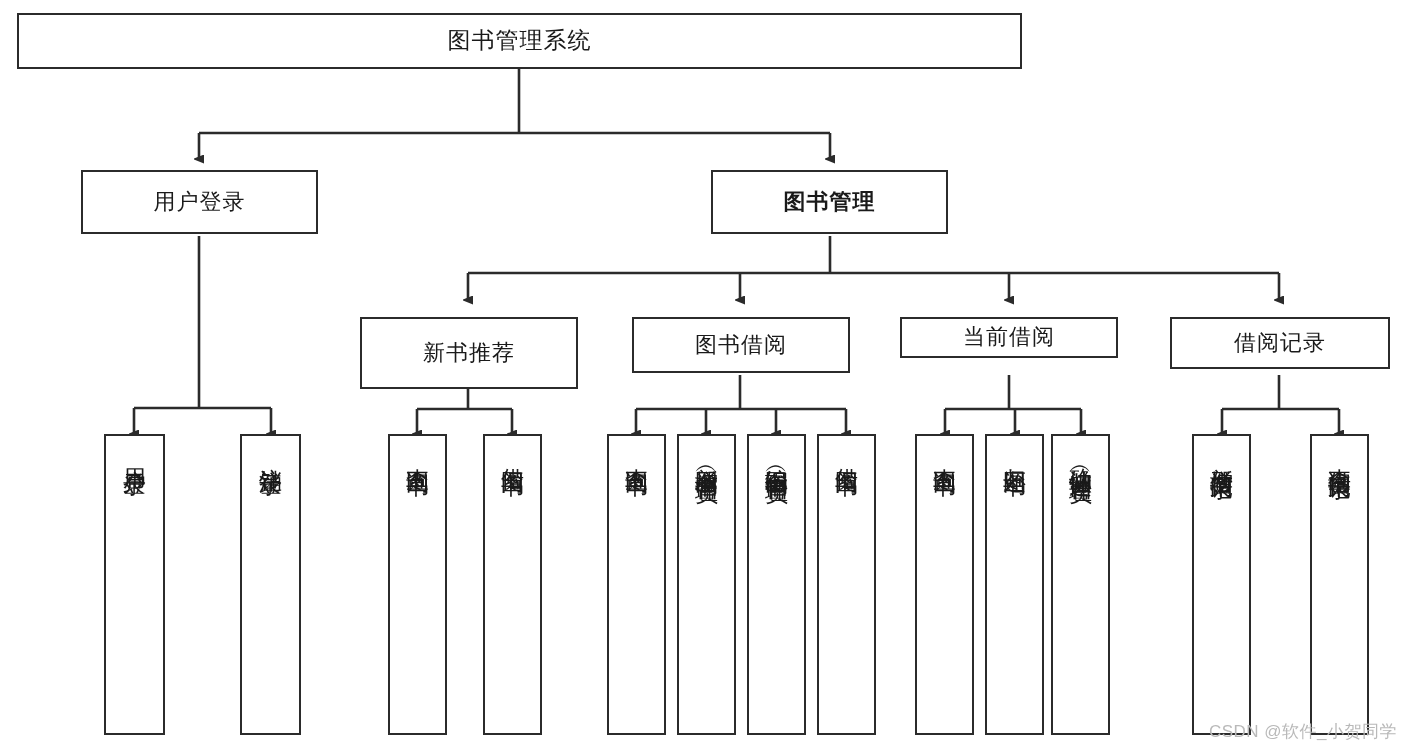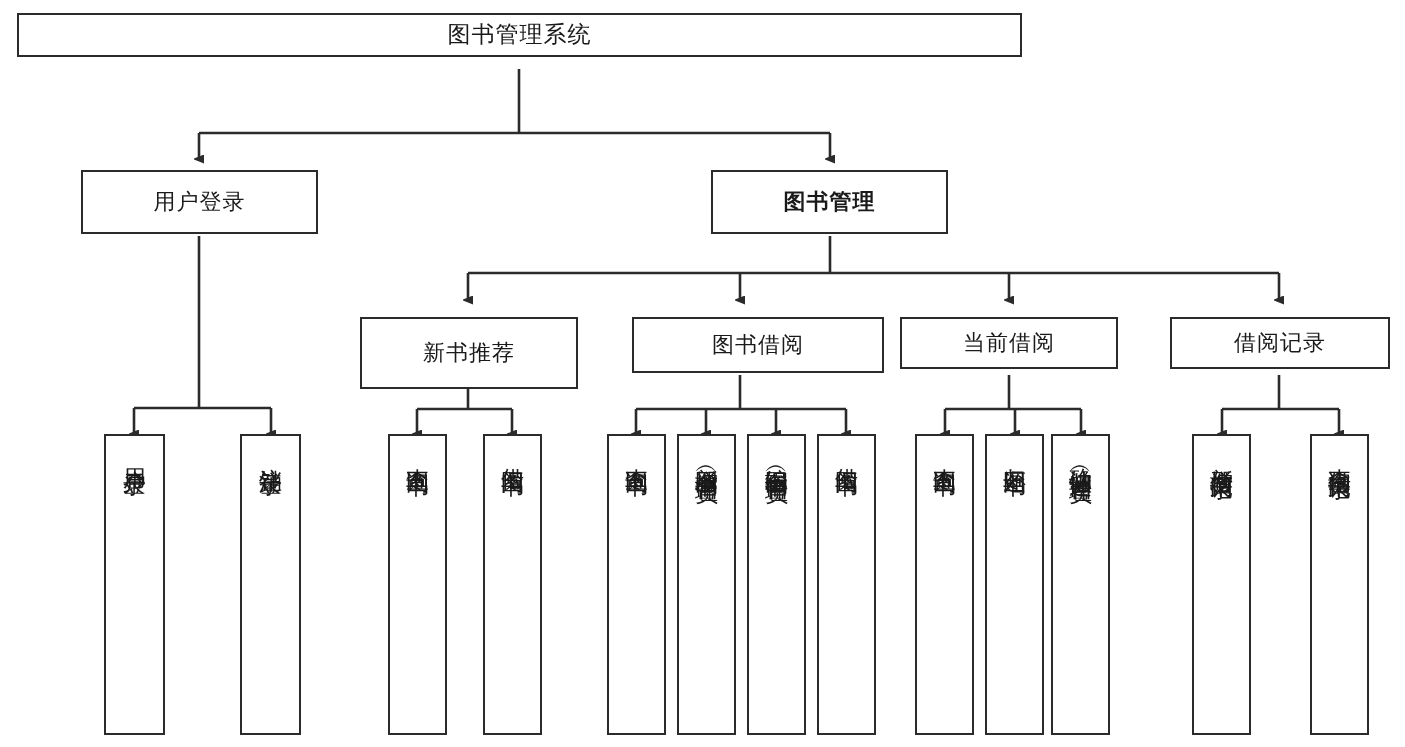--- a/index.html
+++ b/index.html
@@ -114,38 +114,38 @@
       <path d="M1015,409 L1015,434" marker-end="url(#arrow)"></path>
       <path d="M1081,409 L1081,434" marker-end="url(#arrow)"></path>
 
       <path d="M1279,375 L1279,409"></path>
       <path d="M1222,409 L1339,409"></path>
       <path d="M1222,409 L1222,434" marker-end="url(#arrow)"></path>
       <path d="M1339,409 L1339,434" marker-end="url(#arrow)"></path>
     </g>
   </svg>
 
-  <div class="node horiz root" style="left:17px; top:13px; width:1005px; height:44px;">
+  <div class="node horiz root" style="left:17px; top:13px; width:1005px; height:56px;">
     <span>图书管理系统</span>
   </div>
 
   <div class="node horiz" style="left:81px; top:170px; width:237px; height:64px;">
     <span>用户登录</span>
   </div>
   <div class="node horiz" style="left:711px; top:170px; width:237px; height:64px;font-weight:bold;">
     <span>图书管理</span>
   </div>
 
   <div class="node horiz" style="left:360px; top:317px; width:218px; height:72px;">
     <span>新书推荐</span>
   </div>
-  <div class="node horiz" style="left:632px; top:317px; width:252px; height:56px;">
+  <div class="node horiz" style="left:632px; top:317px; width:218px; height:56px;">
     <span>图书借阅</span>
   </div>
-  <div class="node horiz" style="left:900px; top:317px; width:218px; height:52px;">
+  <div class="node horiz" style="left:900px; top:317px; width:218px; height:41px;">
     <span>当前借阅</span>
   </div>
   <div class="node horiz" style="left:1170px; top:317px; width:220px; height:52px;">
     <span>借阅记录</span>
   </div>
 
   <div class="node vert" style="left:104px; top:434px; width:61px; height:301px;">
     <span class="vtext">用户登录</span>
   </div>
   <div class="node vert" style="left:240px; top:434px; width:61px; height:301px;">
@@ -182,14 +182,15 @@
     <span class="vtext">确认归还（管理员）</span>
   </div>
 
   <div class="node vert" style="left:1192px; top:434px; width:59px; height:301px;">
     <span class="vtext">新增借阅记录</span>
   </div>
   <div class="node vert" style="left:1310px; top:434px; width:59px; height:301px;">
     <span class="vtext">查询借阅记录</span>
   </div>
 
+  <div class="watermark">CSDN @软件_小贺同学</div>
 
 </div>
 
 </body></html>

